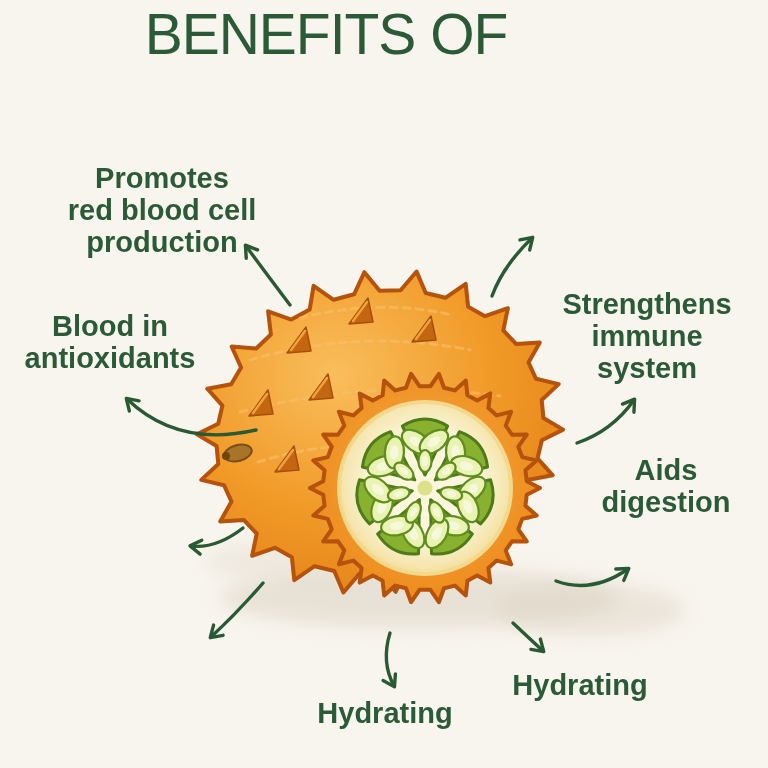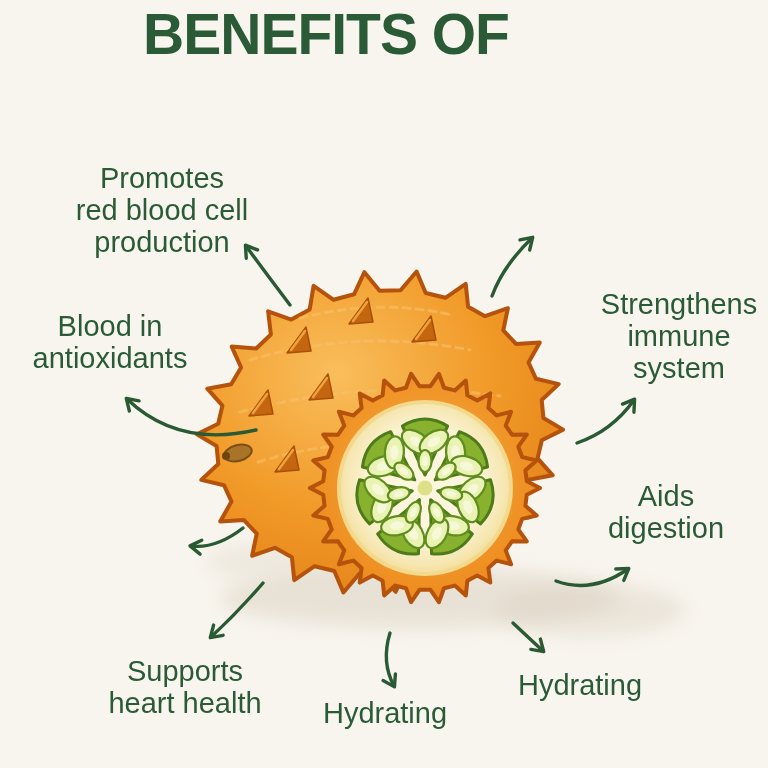--- a/index.html
+++ b/index.html
@@ -5,37 +5,37 @@
   html,body{margin:0;padding:0;}
   body{
     width:768px;height:768px;overflow:hidden;
     font-family:"Liberation Sans", sans-serif;
     background:var(--background,#F8F5EE);
   }
   .canvas{position:relative;width:768px;height:768px;}
   #illus{position:absolute;left:0;top:0;width:768px;height:768px;}
   .title{
     position:absolute;left:0;top:4px;width:652px;
-    text-align:center;font-weight:700;
+    text-align:center;font-weight:400;
     font-size:57px;line-height:1.08;letter-spacing:-1px;
     color:var(--text-green,#2B5B36);
     margin:0;
   }
   .lbl{
     position:absolute;transform:translateX(-50%);
     white-space:pre-line;text-align:center;
-    font-weight:400;font-size:29px;line-height:32px;
+    font-weight:700;font-size:29px;line-height:32px;
     color:var(--text-green,#2B5B36);
   }
   .lbl-promotes{left:162px;top:162px;}
   .lbl-blood{left:580px;top:165px;}
   .lbl-rich{left:110px;top:310px;}
-  .lbl-strength{left:647px;top:288px;margin-left:32px;}
+  .lbl-strength{left:647px;top:288px;}
   .lbl-mood{left:117px;top:478px;}
-  .lbl-aids{left:666px;top:480px;text-align:center;}
+  .lbl-aids{left:666px;top:454px;text-align:center;}
   .lbl-supports{left:185px;top:655px;}
   .lbl-hyd-bottom{left:385px;top:697px;}
   .lbl-hyd-right{left:580px;top:669px;}
 </style>
 </head>
 <body>
 
 <div class="canvas">
 
   <svg id="illus" viewBox="0 0 768 768">
@@ -159,18 +159,16 @@
   <div class="lbl lbl-promotes">Promotes
 red blood cell
 production</div>
   <div class="lbl lbl-rich">Blood in
 antioxidants</div>
   <div class="lbl lbl-strength">Strengthens
 immune
 system</div>
   <div class="lbl lbl-aids">Aids
 digestion</div>
-  <div class="lbl lbl-supports">Supports
-heart health</div>
   <div class="lbl lbl-hyd-bottom">Hydrating</div>
   <div class="lbl lbl-hyd-right">Hydrating</div>
 
 </div>
 
 </body></html>

